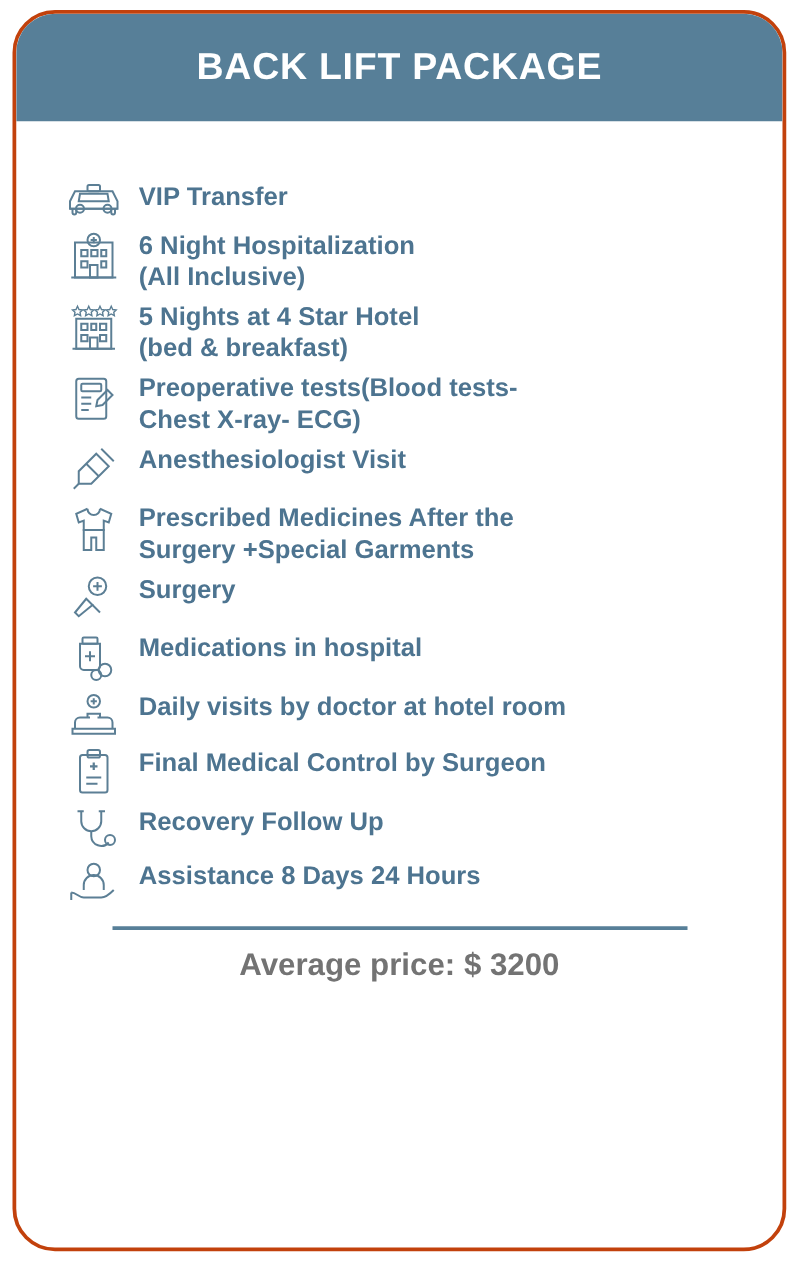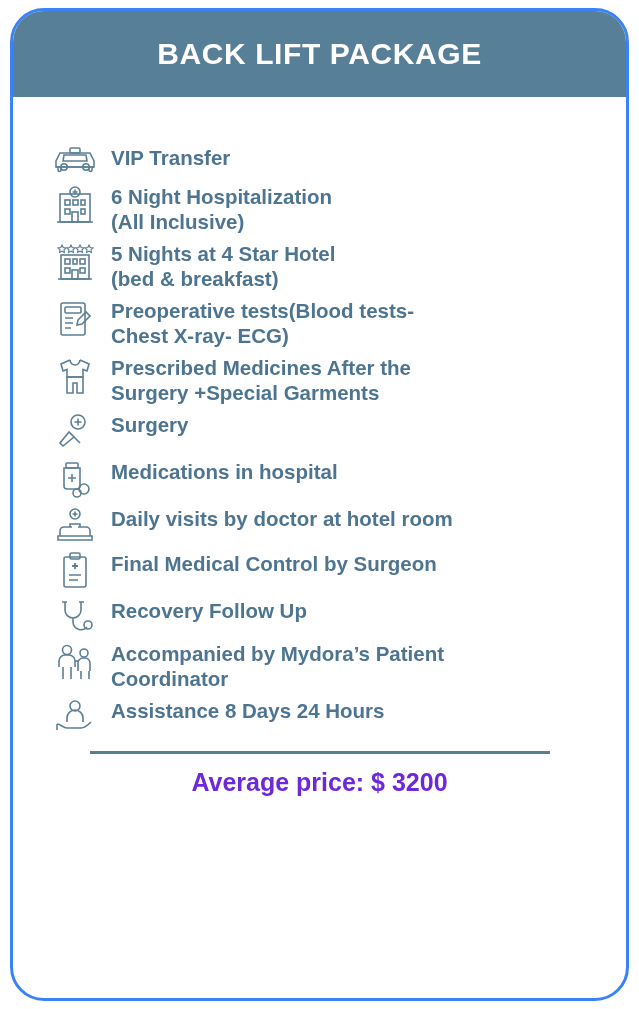--- a/index.html
+++ b/index.html
@@ -13,21 +13,21 @@
     font-family: "Liberation Sans", sans-serif;
     overflow: hidden;
   }
   .card {
     position: absolute;
     left: 10px;
     top: 8px;
     width: 619px;
     height: 993px;
     box-sizing: border-box;
-    border: 3px solid #3b82f6;
+    border: 3px solid #c2410c;
     border-radius: 34px;
     background: #ffffff;
     overflow: hidden;
   }
   .header {
     height: 86px;
     background: #577f98;
     display: flex;
     align-items: center;
     justify-content: center;
@@ -75,21 +75,21 @@
     display: flex;
     justify-content: center;
   }
   .divider {
     width: 460px;
     height: 3px;
     background: #577f98;
   }
   .price {
     text-align: center;
-    color: #6d28d9;
+    color: #737373;
     font-size: 25px;
     font-weight: bold;
     padding-top: 14px;
   }
 </style>
 </head>
 <body>
 
 <div class="card">
 
@@ -159,20 +159,31 @@
           <rect x="7" y="5" width="24" height="32" rx="2"></rect>
           <rect x="11" y="9" width="16" height="6" rx="1"></rect>
           <path d="M11 20h8M11 25h8M11 30h6"></path>
           <path d="M24 22l8-8 4 4-8 8-5 1z"></path>
         </svg>
       </span>
       <span class="label"> Preoperative tests(Blood tests-
  Chest X-ray- ECG)</span>
     </div>
 
+    <div class="row">
+      <span class="icon">
+        <svg width="40" height="40" viewBox="0 0 40 40" fill="none" stroke="#5c7f95" stroke-width="1.6">
+          <path d="M26 4l10 10"></path>
+          <path d="M22 8l10 10-14 14H8v-10z"></path>
+          <path d="M14 16l10 10"></path>
+          <path d="M8 32l-4 4"></path>
+        </svg>
+      </span>
+      <span class="label">Anesthesiologist Visit</span>
+    </div>
 
     <div class="row">
       <span class="icon">
         <svg width="40" height="44" viewBox="0 0 40 44" fill="none" stroke="#5c7f95" stroke-width="1.6">
           <path d="M15 5l-9 4 2 7 4-1.5V22h16V14.5l4 1.5 2-7-9-4"></path>
           <path d="M15 5a5 5 0 0 0 10 0"></path>
           <path d="M12 22h16v16h-6V28h-4v10h-6z"></path>
         </svg>
       </span>
       <span class="label">Prescribed Medicines After the
@@ -235,35 +246,20 @@
         <svg width="40" height="36" viewBox="0 0 40 36" fill="none" stroke="#5c7f95" stroke-width="1.6">
           <path d="M10 4v8a8 8 0 0 0 16 0V4"></path>
           <path d="M7 4h5M24 4h5"></path>
           <path d="M18 20v4a8 8 0 0 0 14 5"></path>
           <circle cx="33" cy="27" r="4"></circle>
         </svg>
       </span>
       <span class="label">Recovery Follow Up</span>
     </div>
 
-    <div class="row">
-      <span class="icon">
-        <svg width="42" height="44" viewBox="0 0 42 44" fill="none" stroke="#5c7f95" stroke-width="1.6">
-          <circle cx="13" cy="9" r="4.5"></circle>
-          <path d="M5 26v-6a6 6 0 0 1 6-6h4a6 6 0 0 1 6 6v6"></path>
-          <path d="M9 26v12M17 26v12"></path>
-          <circle cx="30" cy="12" r="4"></circle>
-          <path d="M24 30v-8a5 5 0 0 1 5-5h2a5 5 0 0 1 5 5v8"></path>
-          <path d="M27 30v8M35 30v8"></path>
-          <path d="M21 20h4"></path>
-        </svg>
-      </span>
-      <span class="label">Accompanied by Mydora’s Patient
-Coordinator</span>
-    </div>
 
     <div class="row">
       <span class="icon">
         <svg width="44" height="38" viewBox="0 0 44 38" fill="none" stroke="#5c7f95" stroke-width="1.6">
           <circle cx="22" cy="8" r="5"></circle>
           <path d="M14 24v-4a8 8 0 0 1 16 0v4"></path>
           <path d="M4 26c4 0 6 4 10 4h14c3 0 6-2 10-6"></path>
           <path d="M4 26v6"></path>
         </svg>
       </span>

